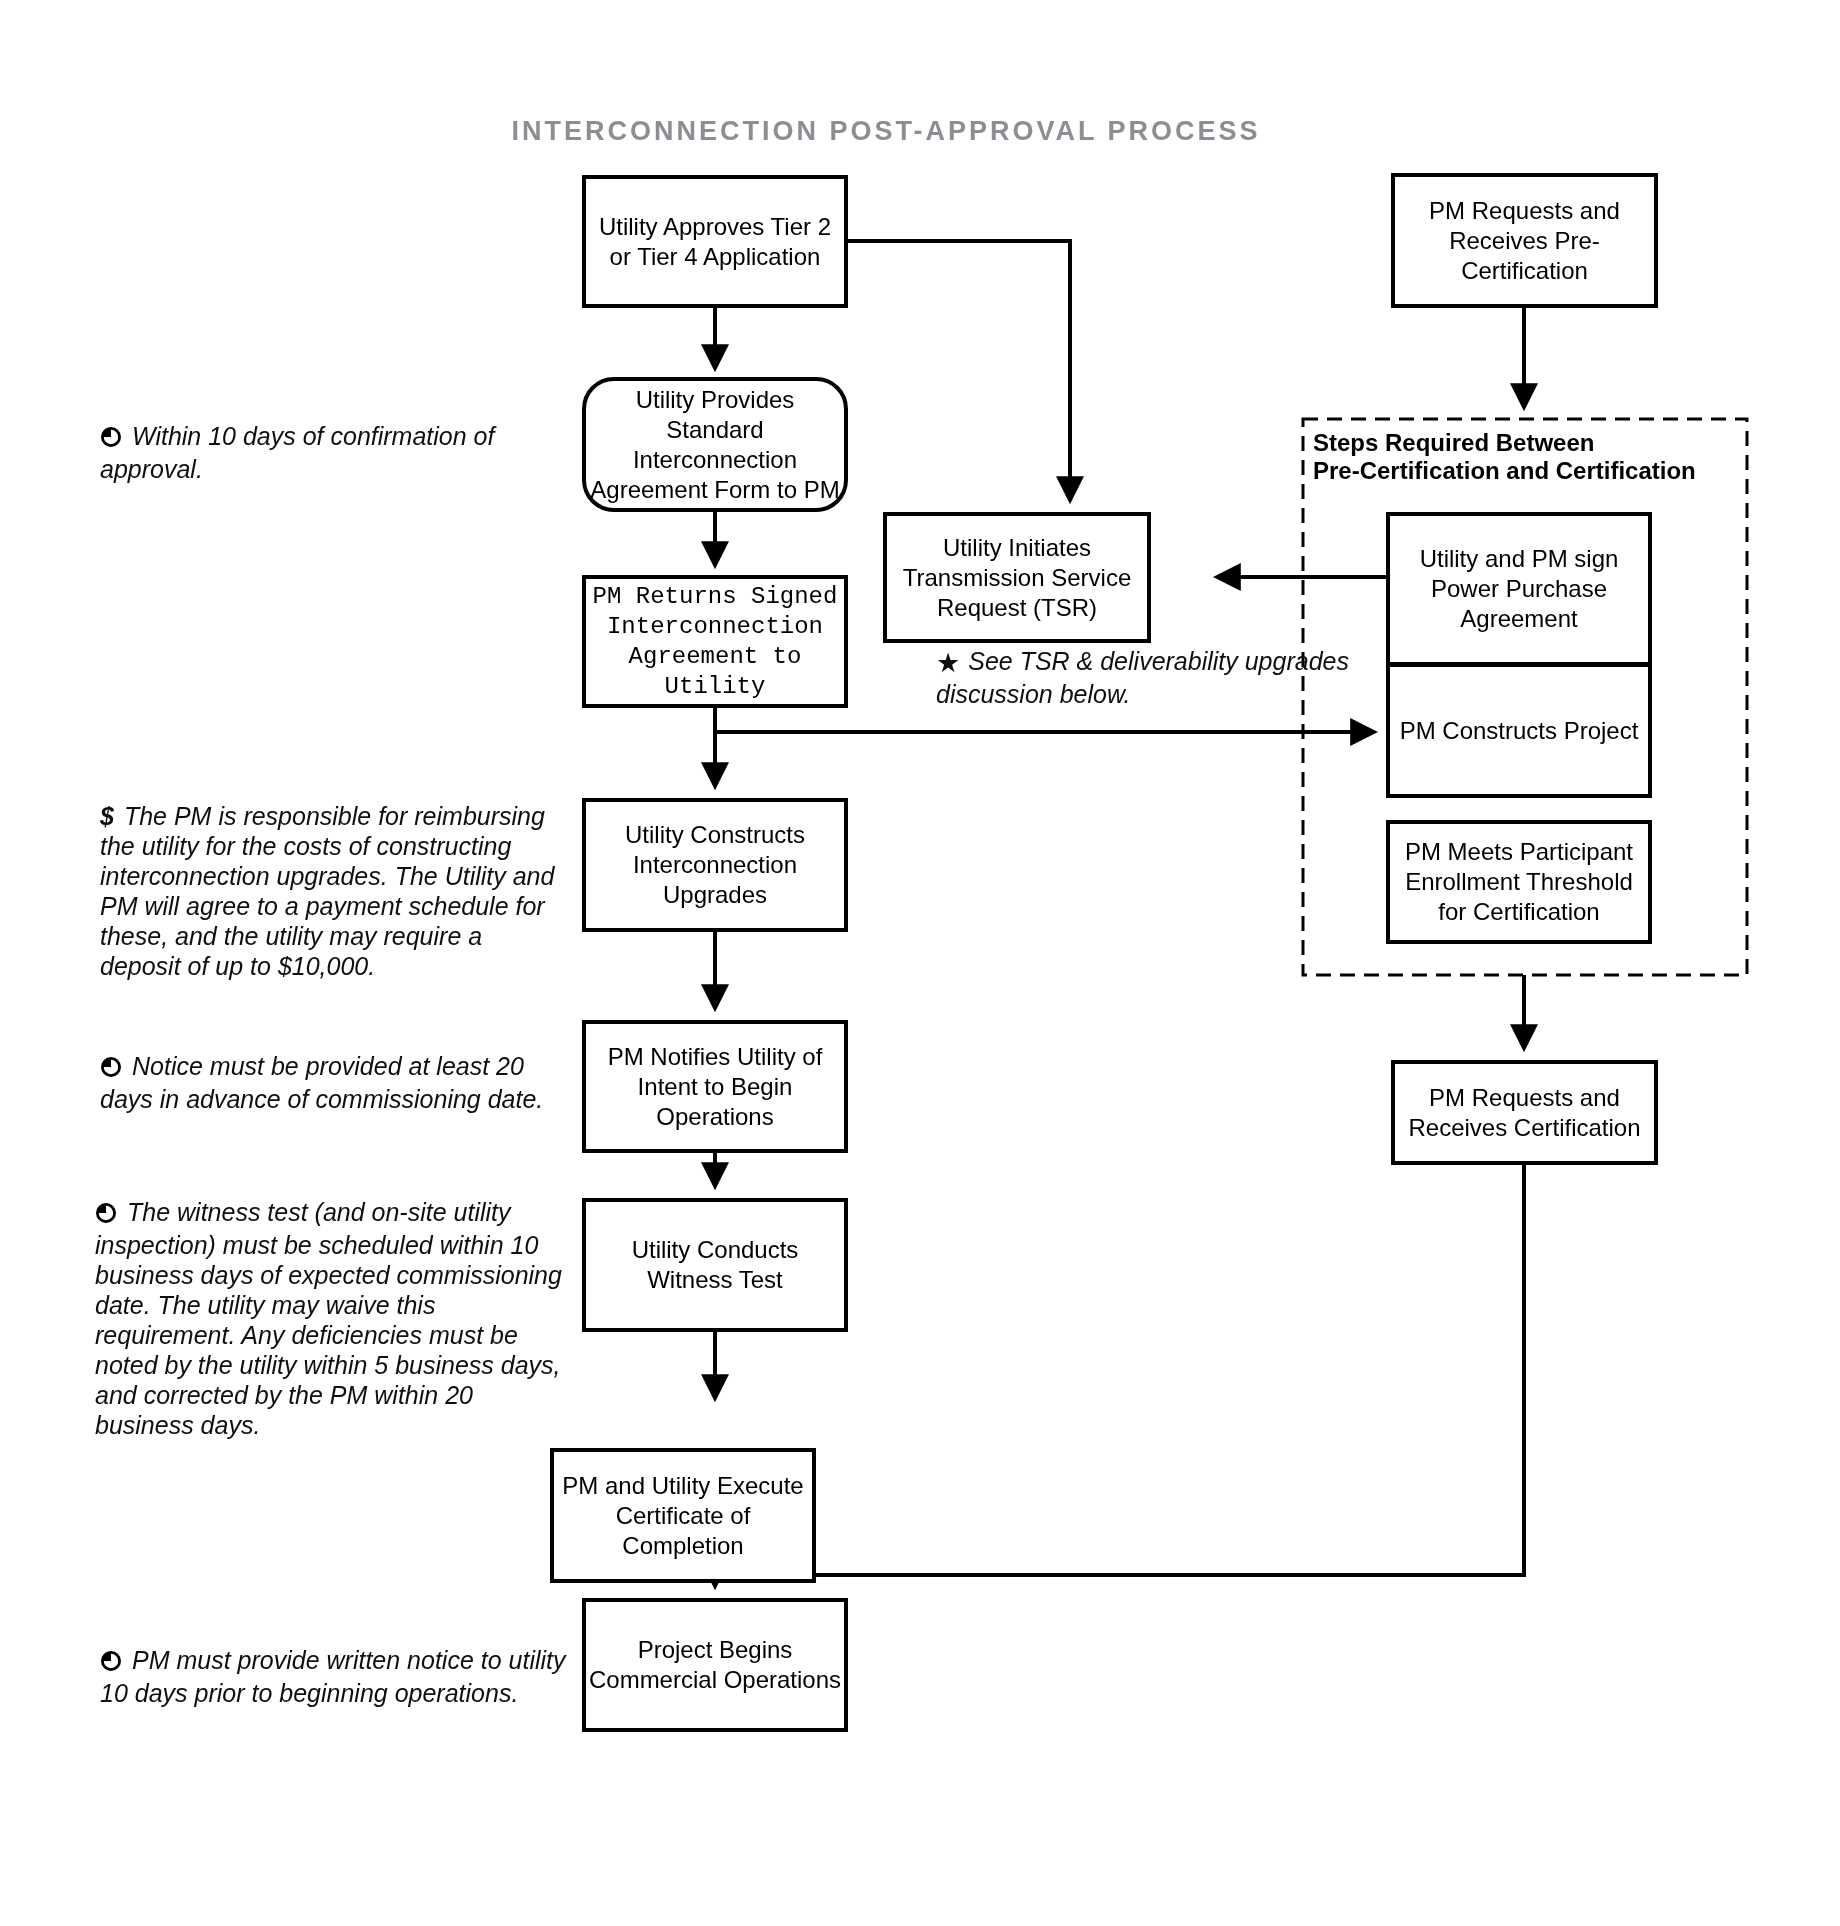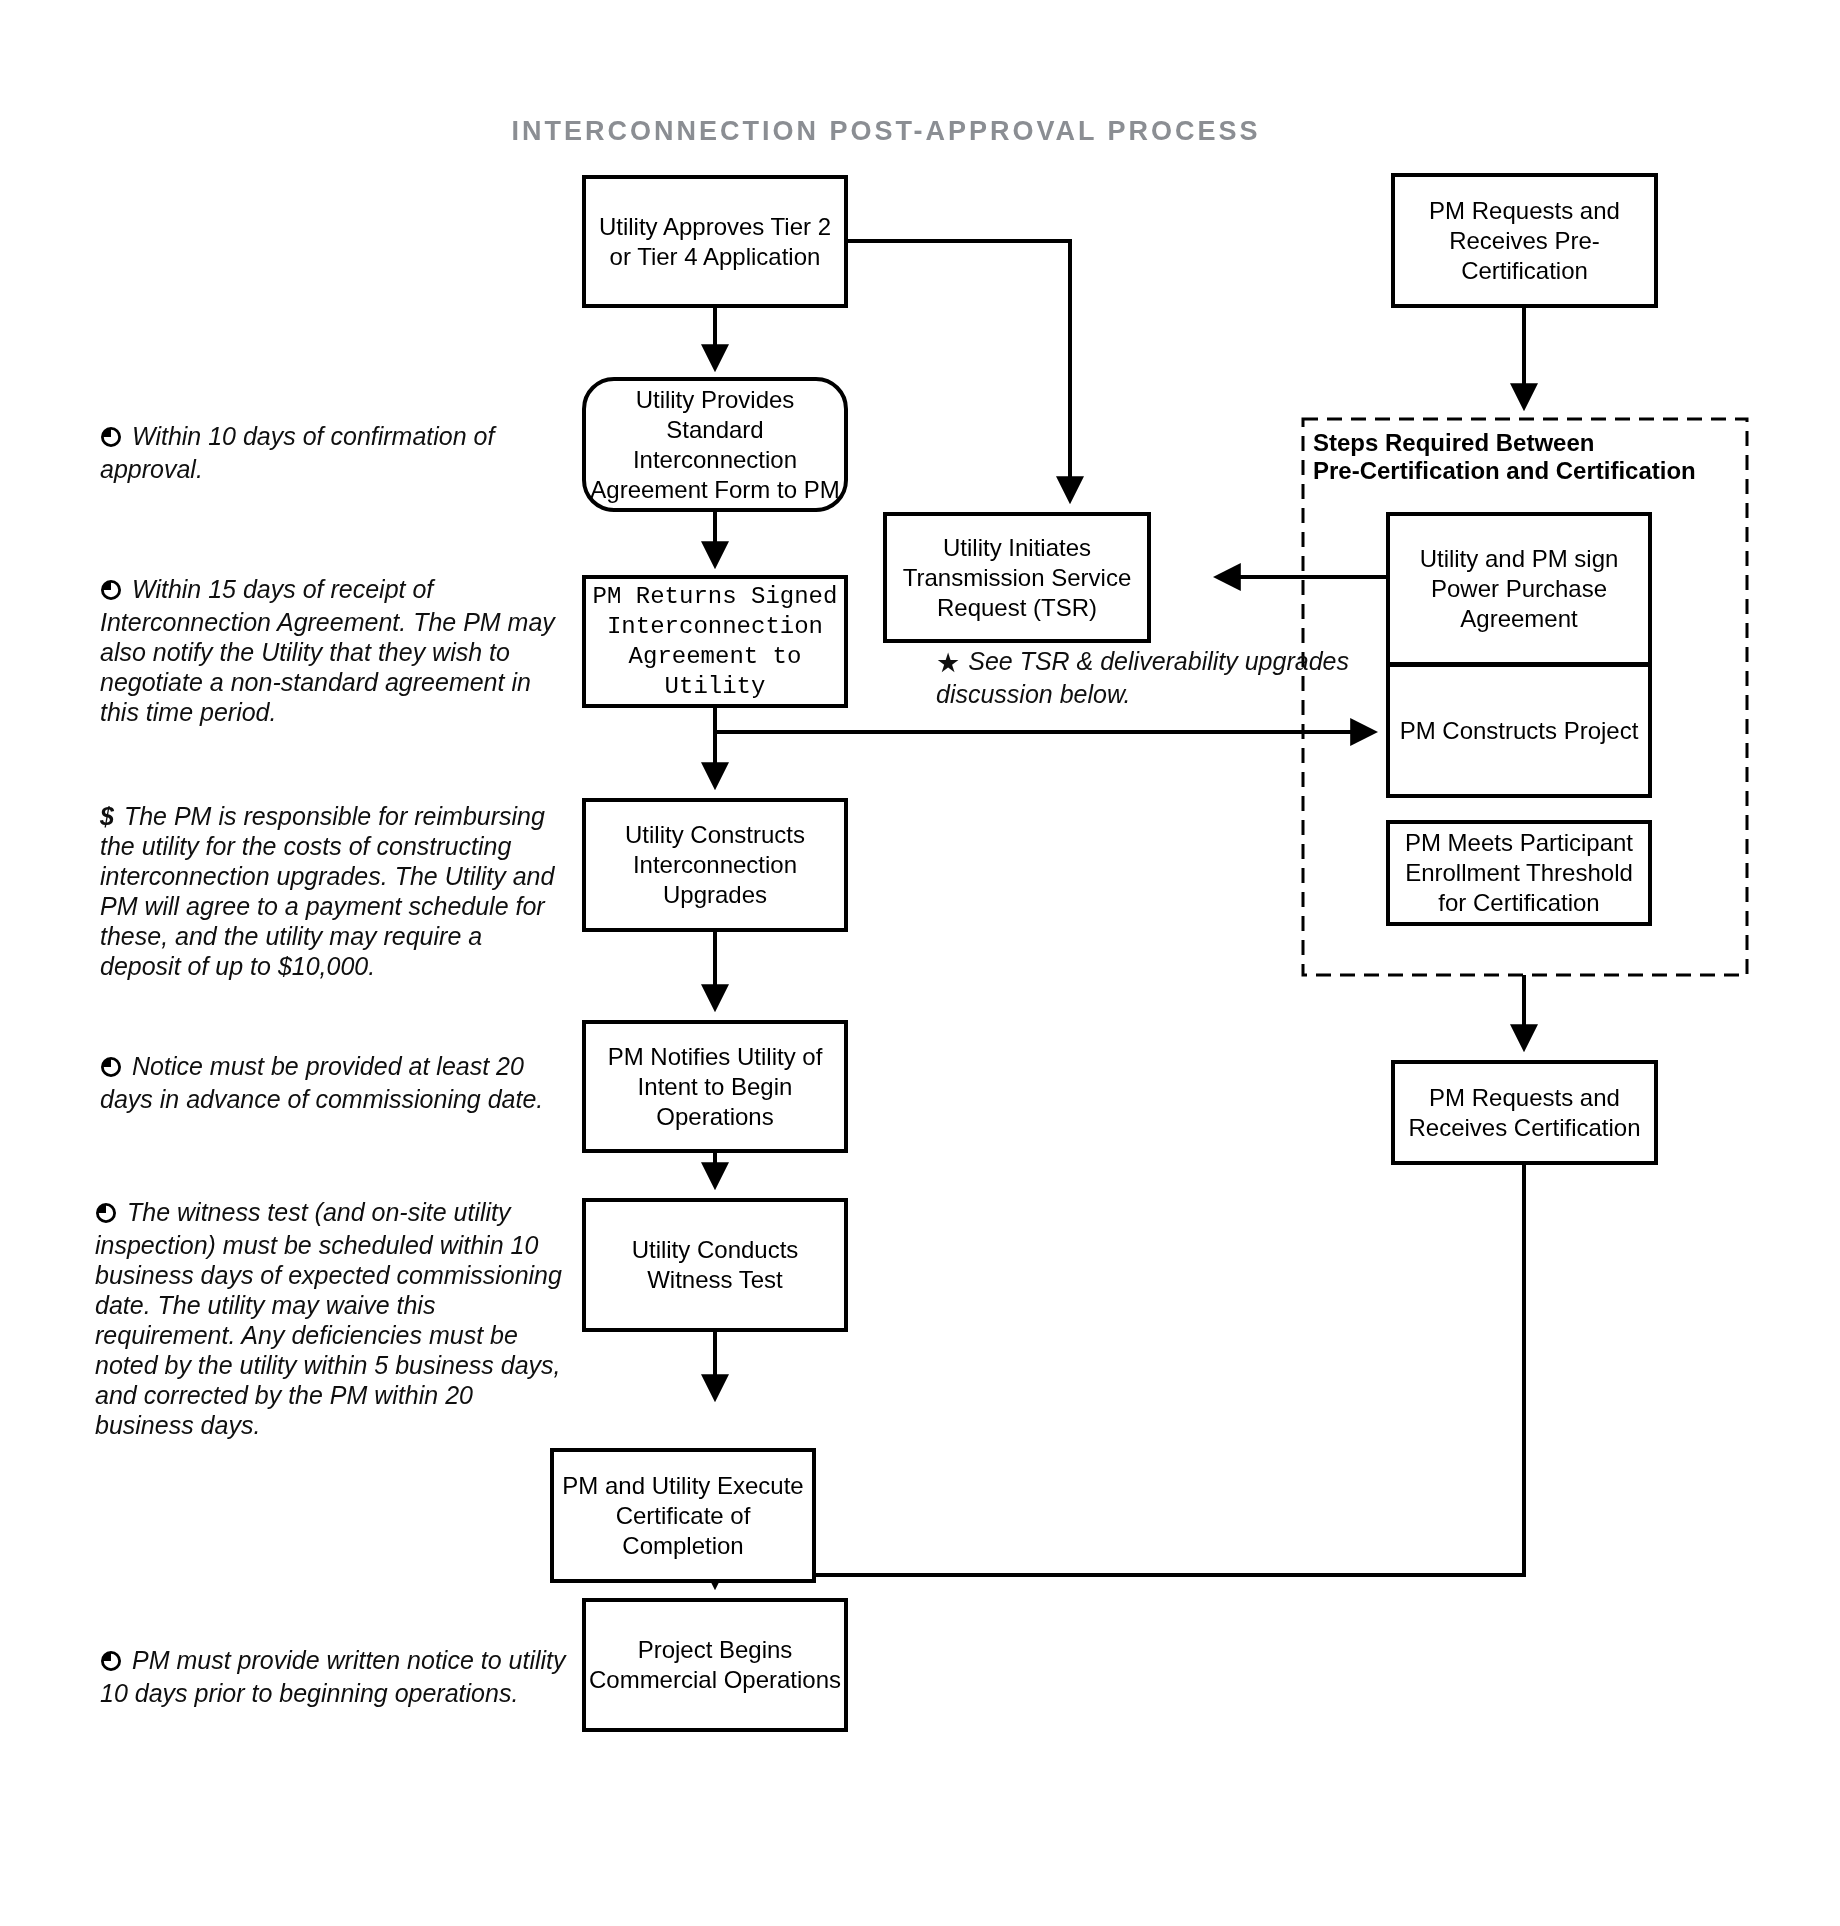--- a/index.html
+++ b/index.html
@@ -103,44 +103,34 @@
 
   <div class="box" style="left:1391px;top:173px;width:267px;height:135px;">PM Requests and
 Receives Pre-
 Certification</div>
   <div class="group-heading">Steps Required Between
 Pre-Certification and Certification</div>
   <div class="box" style="left:1386px;top:512px;width:266px;height:154px;">Utility and PM sign
 Power Purchase
 Agreement</div>
   <div class="box" style="left:1386px;top:663px;width:266px;height:135px;">PM Constructs Project</div>
-  <div class="box" style="left:1386px;top:820px;width:266px;height:106px;">PM Meets Participant
+  <div class="box" style="left:1386px;top:820px;width:266px;height:124px;">PM Meets Participant
 Enrollment Threshold
 for Certification</div>
   <div class="box" style="left:1391px;top:1060px;width:267px;height:105px;">PM Requests and
 Receives Certification</div>
 
   <div class="note" style="left:100px;top:421px;width:470px;">
     <span class="nicon"><svg width="22" height="22" viewBox="0 0 22 22">
           <circle cx="11" cy="11" r="8.6" fill="none" stroke="#000" stroke-width="2.8"></circle>
           <path d="M11 11 L11 2.4 A8.6 8.6 0 0 0 2.4 11 Z" fill="#000"></path>
         </svg></span><span class="ntext">Within 10 days of confirmation of
 approval.</span>
   </div>
 
-  <div class="note" style="left:100px;top:574px;width:480px;">
-    <span class="nicon"><svg width="22" height="22" viewBox="0 0 22 22">
-          <circle cx="11" cy="11" r="8.6" fill="none" stroke="#000" stroke-width="2.8"></circle>
-          <path d="M11 11 L11 2.4 A8.6 8.6 0 0 0 2.4 11 Z" fill="#000"></path>
-        </svg></span><span class="ntext">Within 15 days of receipt of
-Interconnection Agreement. The PM may
-also notify the Utility that they wish to
-negotiate a non-standard agreement in
-this time period.</span>
-  </div>
 
   <div class="note" style="left:100px;top:801px;width:480px;">
     <span class="dollar">$</span><span class="ntext">The PM is responsible for reimbursing
 the utility for the costs of constructing
 interconnection upgrades. The Utility and
 PM will agree to a payment schedule for
 these, and the utility may require a
 deposit of up to $10,000.</span>
   </div>
 

